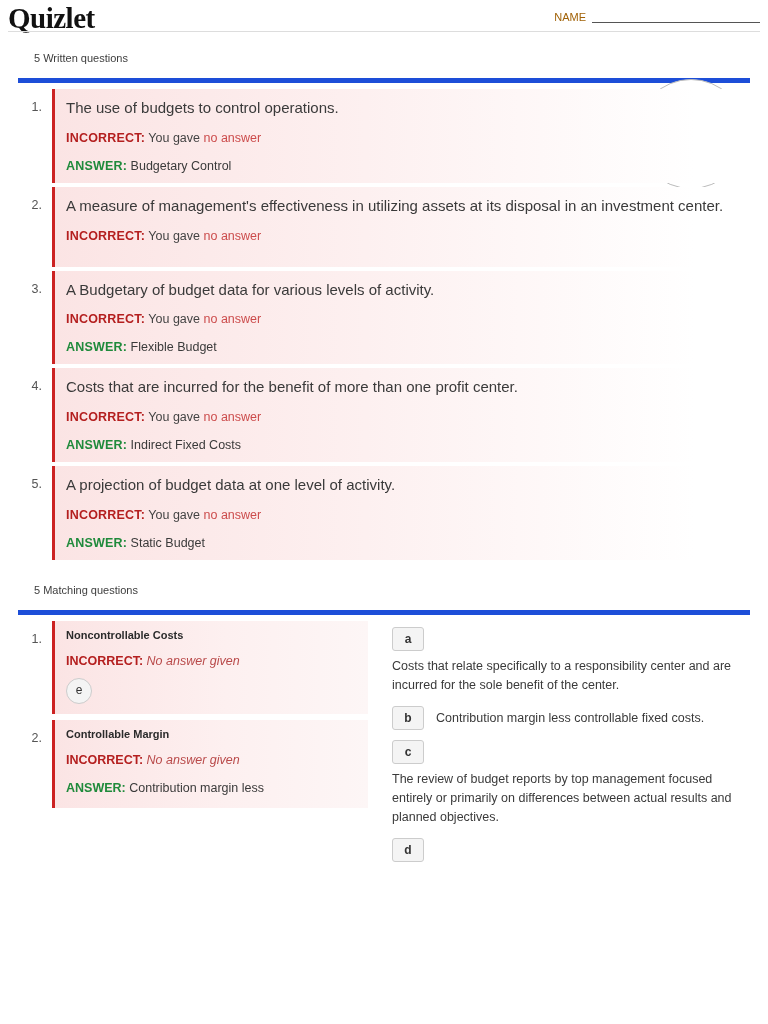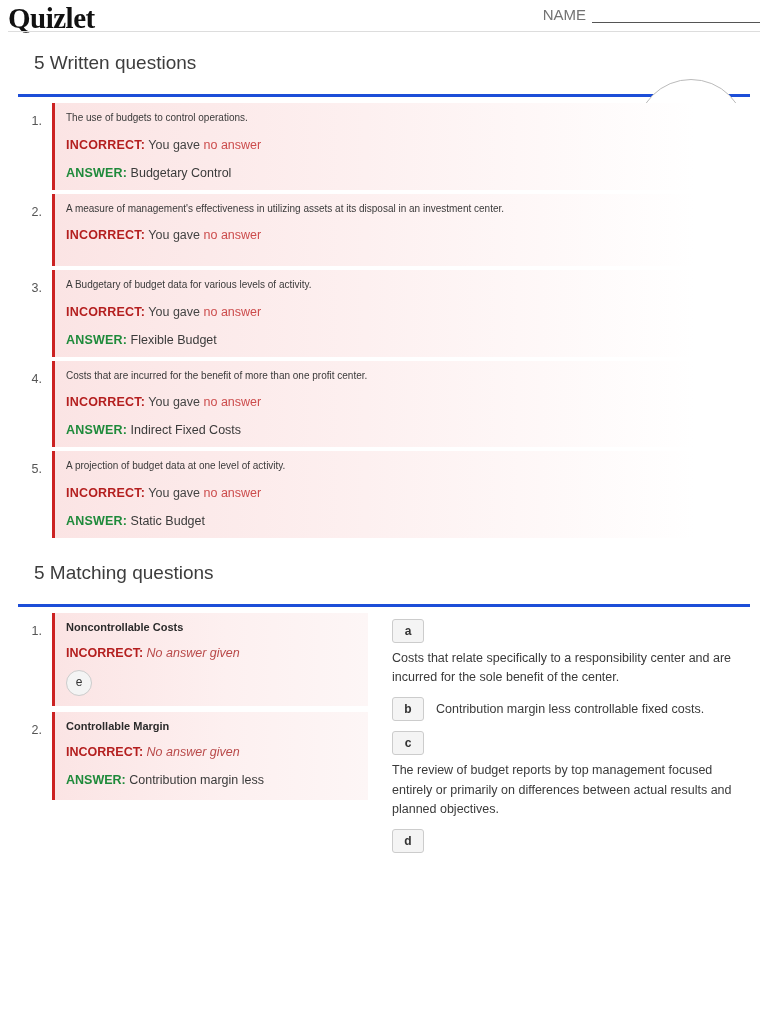--- a/index.html
+++ b/index.html
@@ -42,40 +42,40 @@
     border-bottom: 1px solid #dddddd;
   }
   .name-block {
     position: absolute;
     right: 8px;
     top: 6px;
     display: flex;
     align-items: flex-end;
   }
   .name-label {
-    font-size: 15px;
-    color: #737373;
+    font-size: 11px;
+    color: #a16207;
     margin-right: 6px;
   }
   .name-line {
     width: 168px;
     border-bottom: 1px solid #555555;
     height: 17px;
   }
 
   
   .section {
     margin: 0 18px;
   }
   .section-title {
-    font-size: 19px;
+    font-size: 11px;
     font-weight: normal;
     color: #3d3d3d;
-    padding: 8px 0 20px 16px;
-    border-bottom: 3px solid #1d4ed8;
+    padding: 8px 0 14px 16px;
+    border-bottom: 5px solid #1d4ed8;
     margin-bottom: 6px;
   }
 
   
   .q-row {
     display: flex;
     align-items: flex-start;
     margin-bottom: 4px;
   }
   .q-num {
@@ -94,21 +94,21 @@
     background: linear-gradient(to right, #fbe4e4 0%, #fdf0f0 45%, #ffffff 92%);
   }
   .q-body:before {
     content: "";
     position: absolute;
     left: 0; top: 0; bottom: 0;
     width: 3px;
     background: #cc2222;
   }
   .q-prompt {
-    font-size: 10px;
+    font-size: 15px;
     color: #3a3a3a;
     line-height: 1.45;
     margin-bottom: 12px;
   }
   .q-incorrect {
     font-size: 12.5px;
     margin-bottom: 14px;
     color: #444444;
   }
   .q-incorrect .tag {

